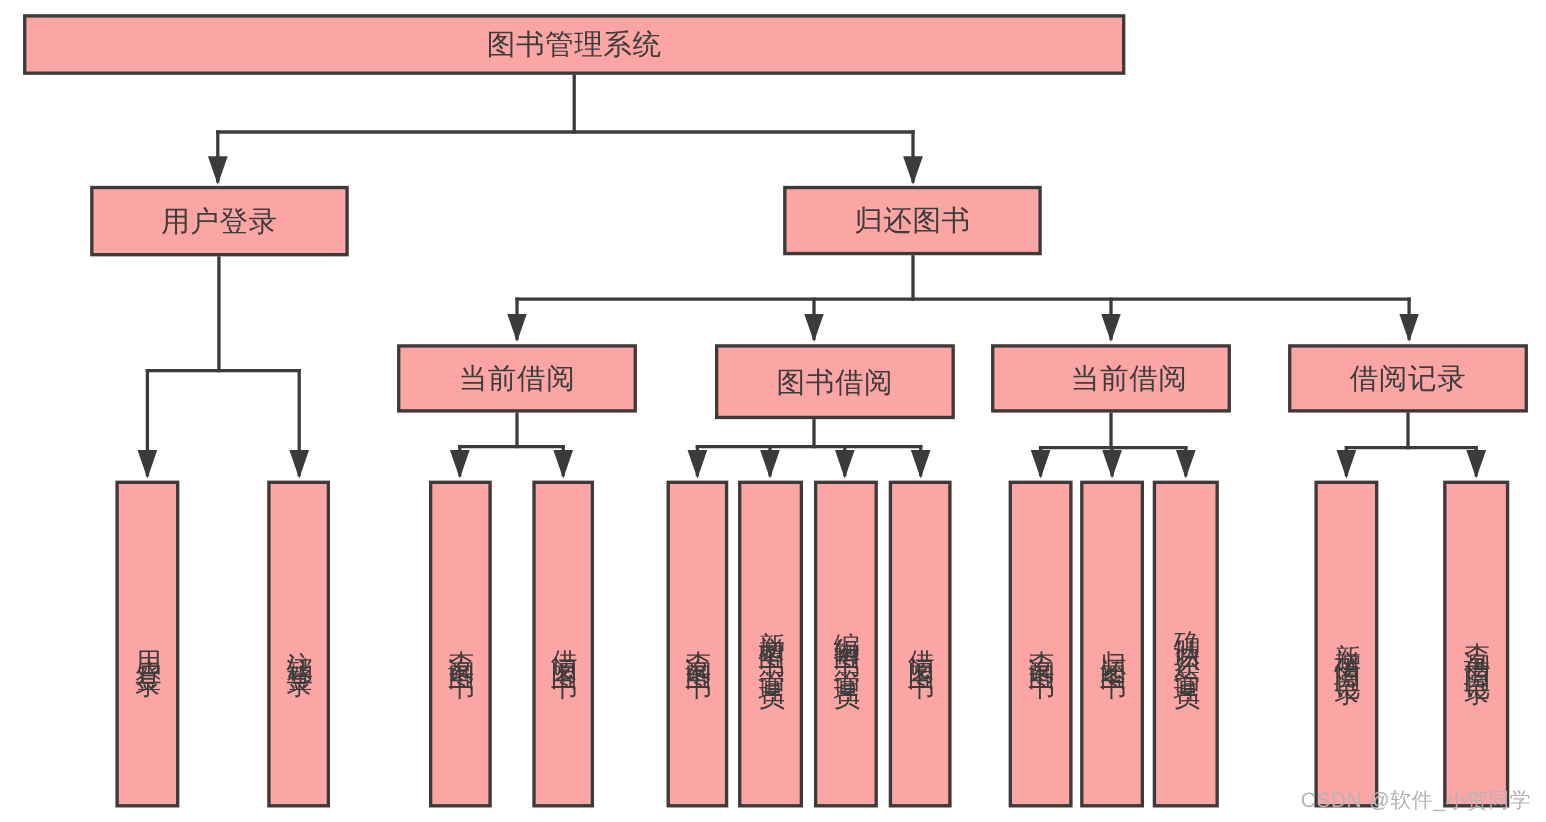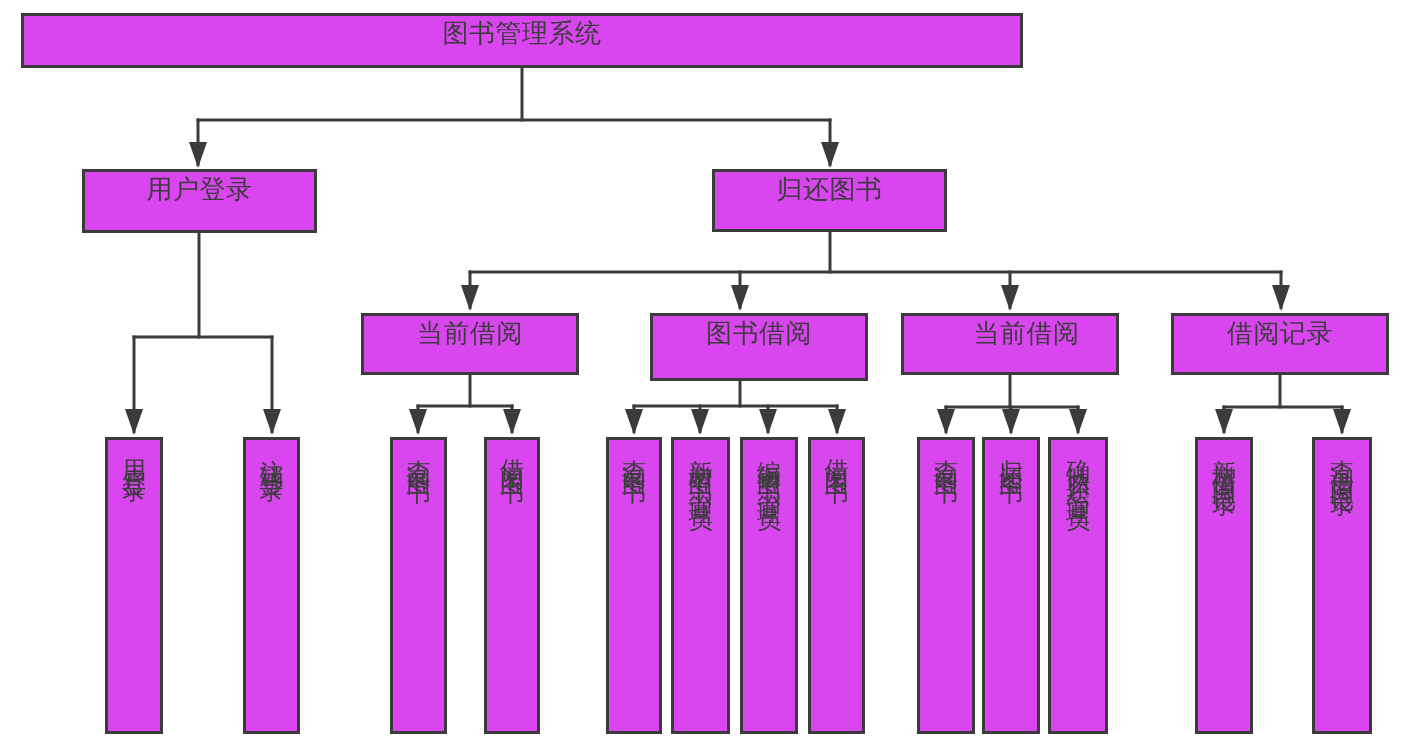--- a/index.html
+++ b/index.html
@@ -14,23 +14,23 @@
   svg.wires {
     position: absolute;
     left: 0; top: 0;
     width: 1405px; height: 747px;
     pointer-events: none;
   }
   .node {
     position: absolute;
     box-sizing: border-box;
     border: 3px solid #3b3b3b;
-    background: #d946ef;
+    background: #fca5a5;
     display: flex;
-    align-items: flex-start;
+    align-items: center;
     justify-content: center;
     color: #3c3c3c;
     z-index: 2;
   }
   .node.h .lbl {
     font-size: 26px;
     letter-spacing: 0.5px;
     white-space: nowrap;
   }
   .node.v .lbl {
@@ -166,14 +166,15 @@
     <span class="lbl">确认归还（管理员）</span>
   </div>
 
   <div class="node v" style="left:1195px; top:437px; width:58px; height:297px;">
     <span class="lbl">新增借阅记录</span>
   </div>
   <div class="node v" style="left:1312px; top:437px; width:60px; height:297px;">
     <span class="lbl">查询借阅记录</span>
   </div>
 
+  <div class="watermark">CSDN @软件_小贺同学</div>
 
 </div>
 
 </body></html>

